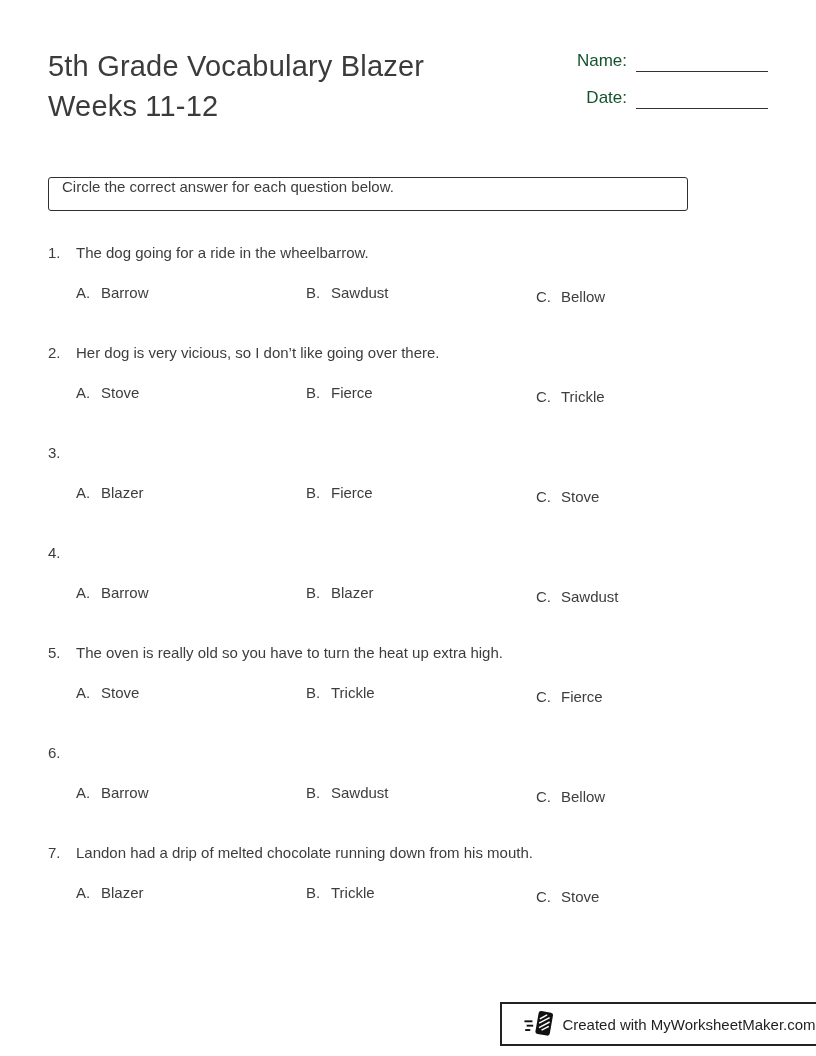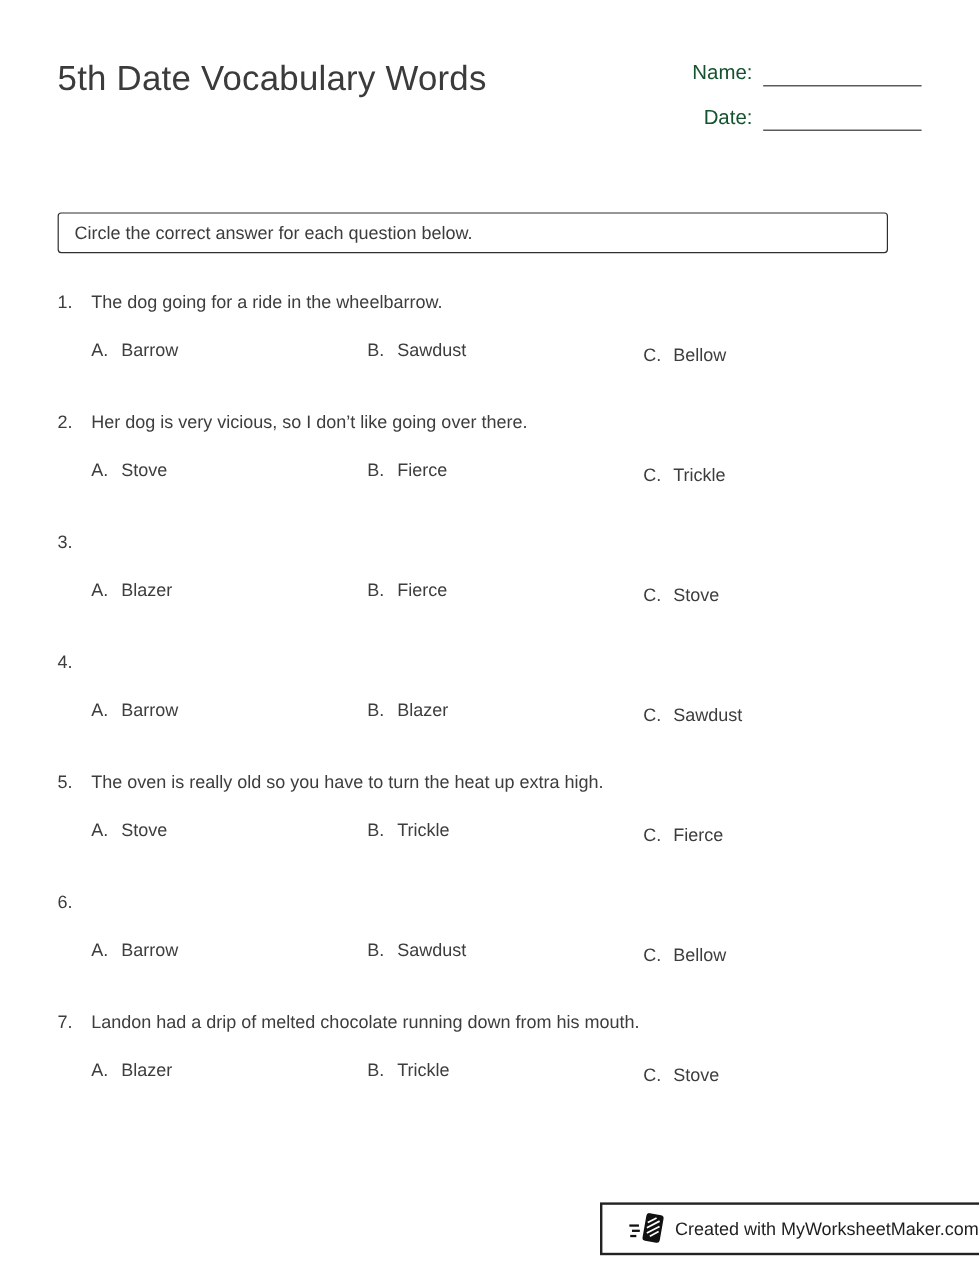--- a/index.html
+++ b/index.html
@@ -26,23 +26,23 @@
   .field-label { margin-right: 9px; line-height: 22px; }
   .field-line {
     width: 132px; height: 21px;
     border-bottom: 1.6px solid #333333;
     font-size: 15px;
   }
 
   
   .instruction-box {
     position: absolute; left: 48px; top: 177px;
-    width: 692px; height: 34px; box-sizing: border-box;
+    width: 640px; height: 34px; box-sizing: border-box;
     border: 1.6px solid #2f2f2f; border-radius: 3px;
-    display: flex; align-items: center;
+    display: flex; align-items: flex-start;
     padding-left: 13px; font-size: 15px; color: #3d3d3d;
   }
 
   
   .questions { position: absolute; left: 48px; top: 243px; width: 720px; }
   .question { margin-bottom: 38px; }
   .question-text-row {
     display: flex; font-size: 15px; line-height: 20px;
     margin-bottom: 20px; color: #3d3d3d;
   }
@@ -64,21 +64,22 @@
     border: 2px solid #222222;
     display: flex; align-items: center; justify-content: center;
     gap: 8px; font-size: 15px; color: #1f1f1f; background: #fff;
   }
   .footer-icon { width: 30px; height: 32px; flex-shrink: 0; }
 </style>
 </head>
 <body>
 
 <div class="title">
-  <div>5th Date Vocabulary Words</div>
+  <div>5th Grade Vocabulary Blazer</div>
+  <div>Weeks 11-12</div>
 </div>
 
 <div class="name-date">
   <div class="field-row">
     <span class="field-label">Name:</span>
     <span class="field-line"></span>
   </div>
   <div class="field-row">
     <span class="field-label">Date:</span>
     <span class="field-line"></span>

